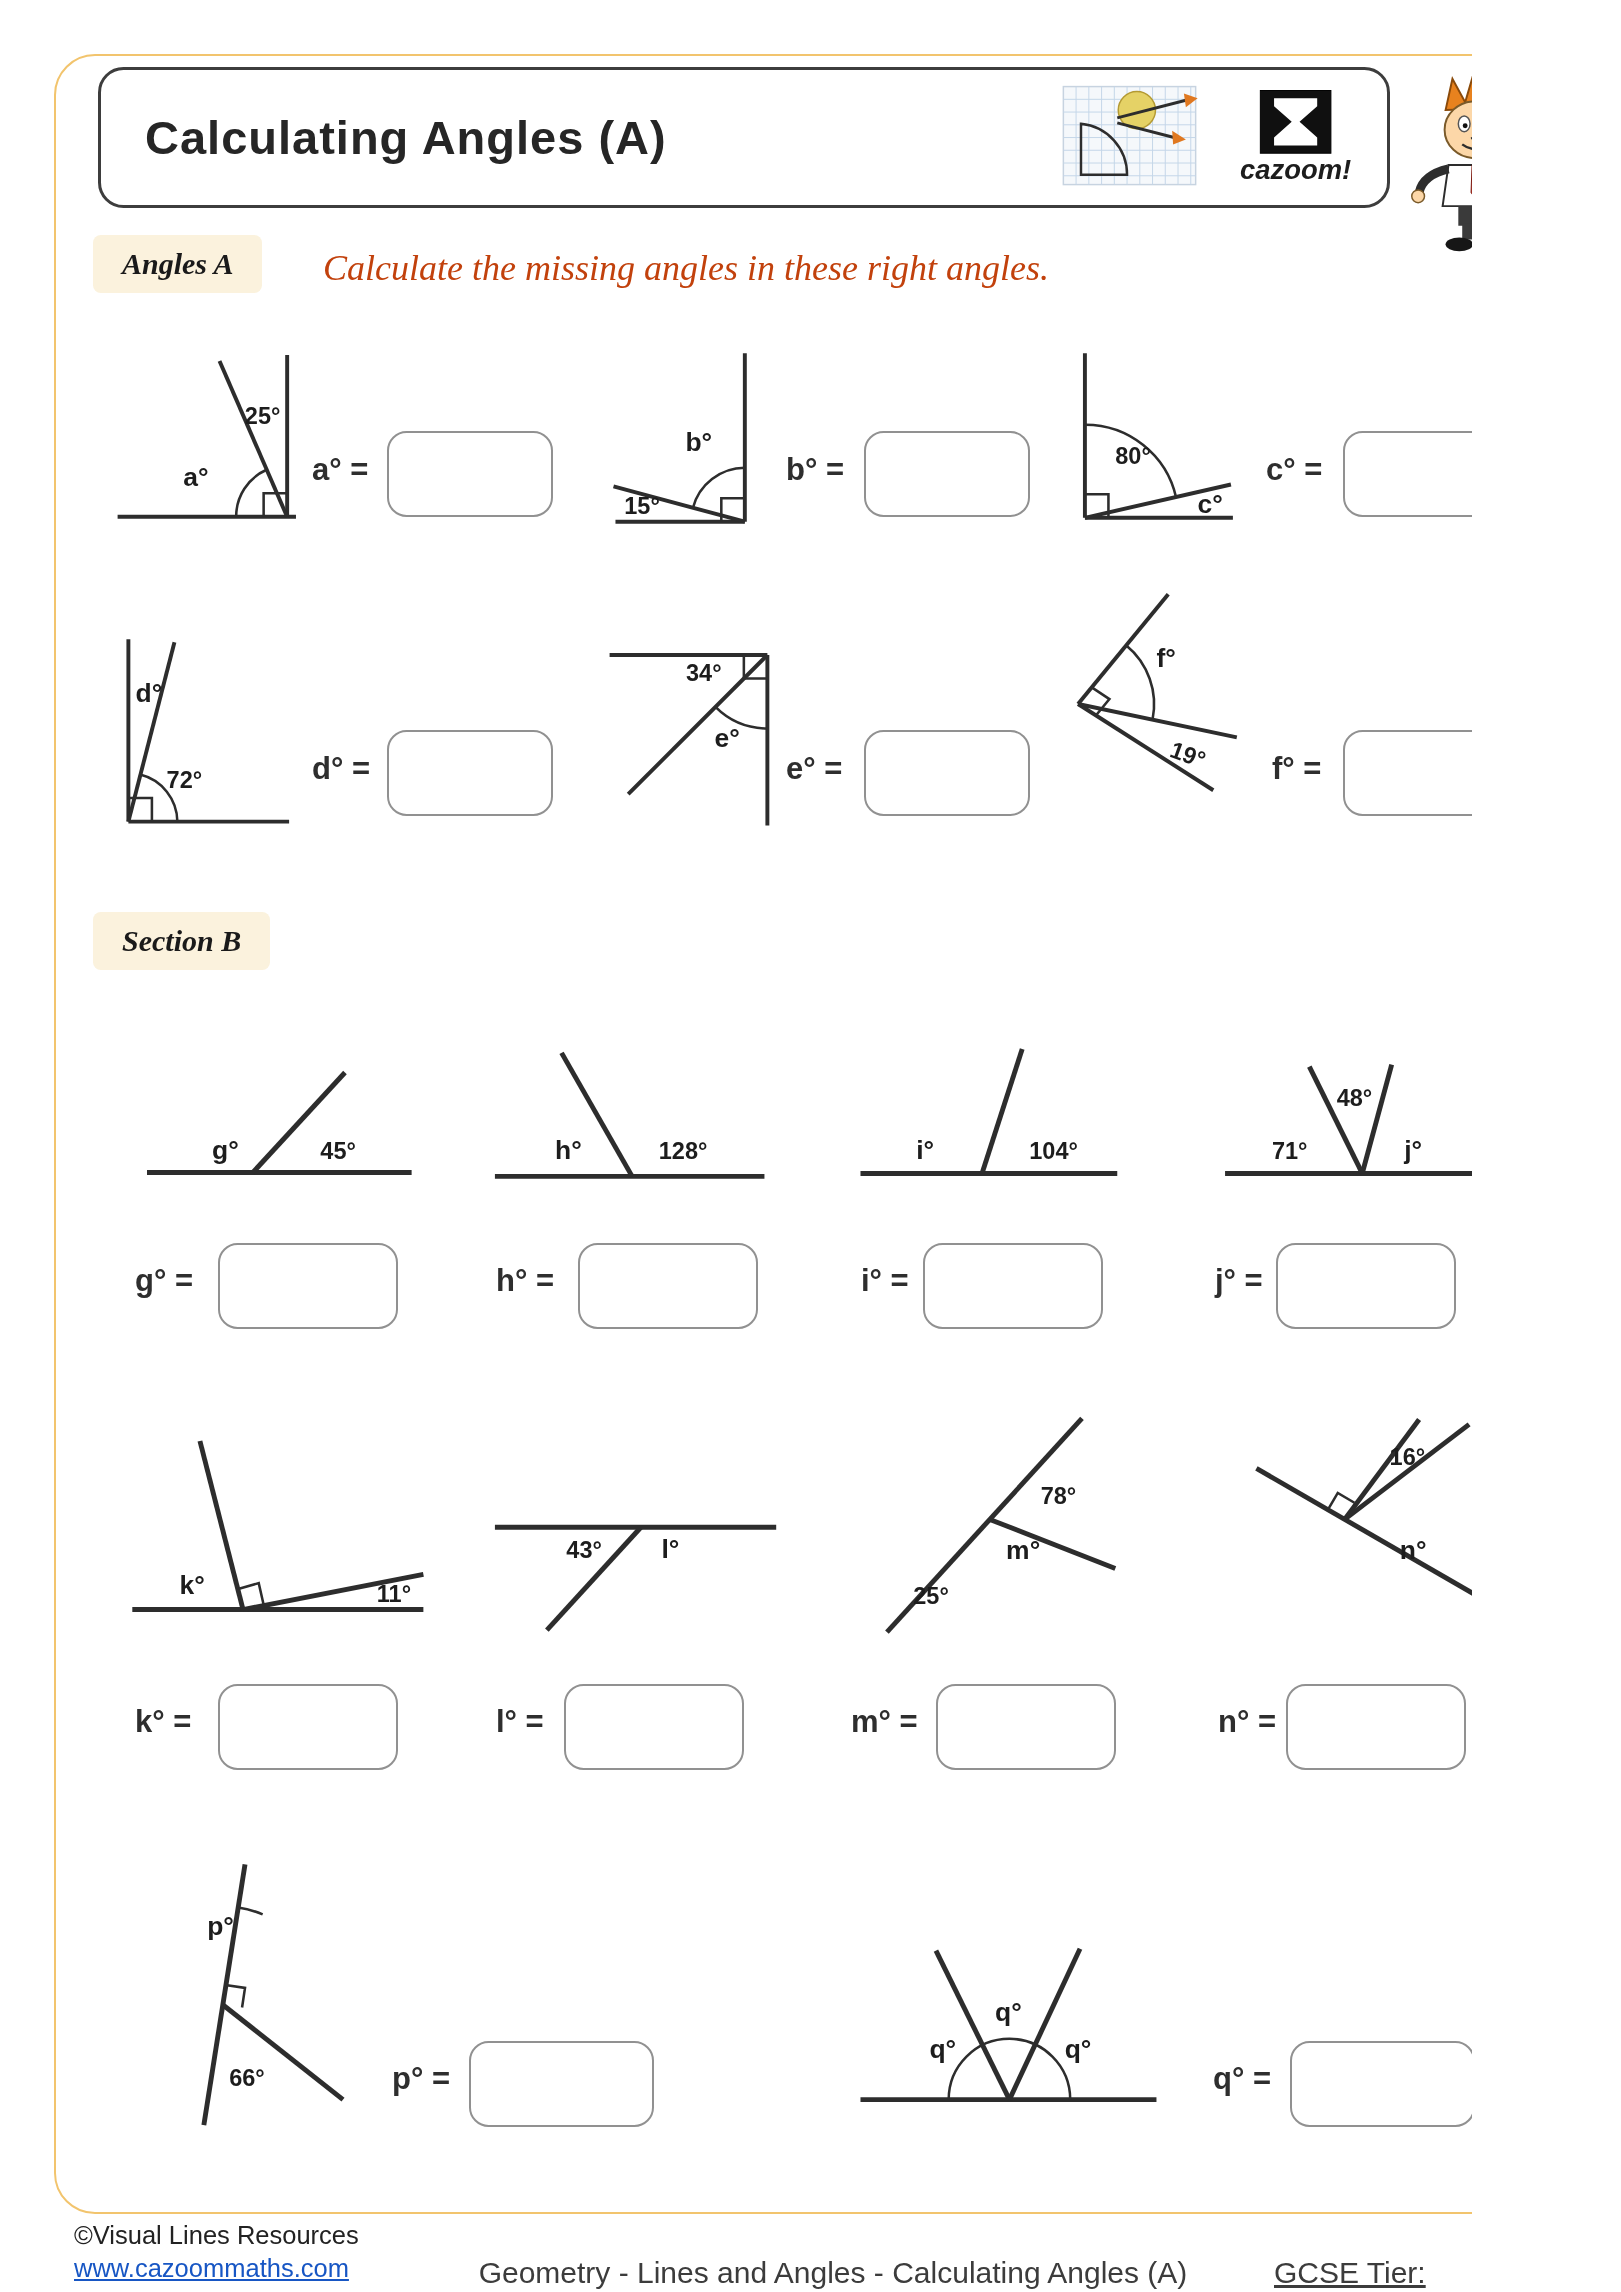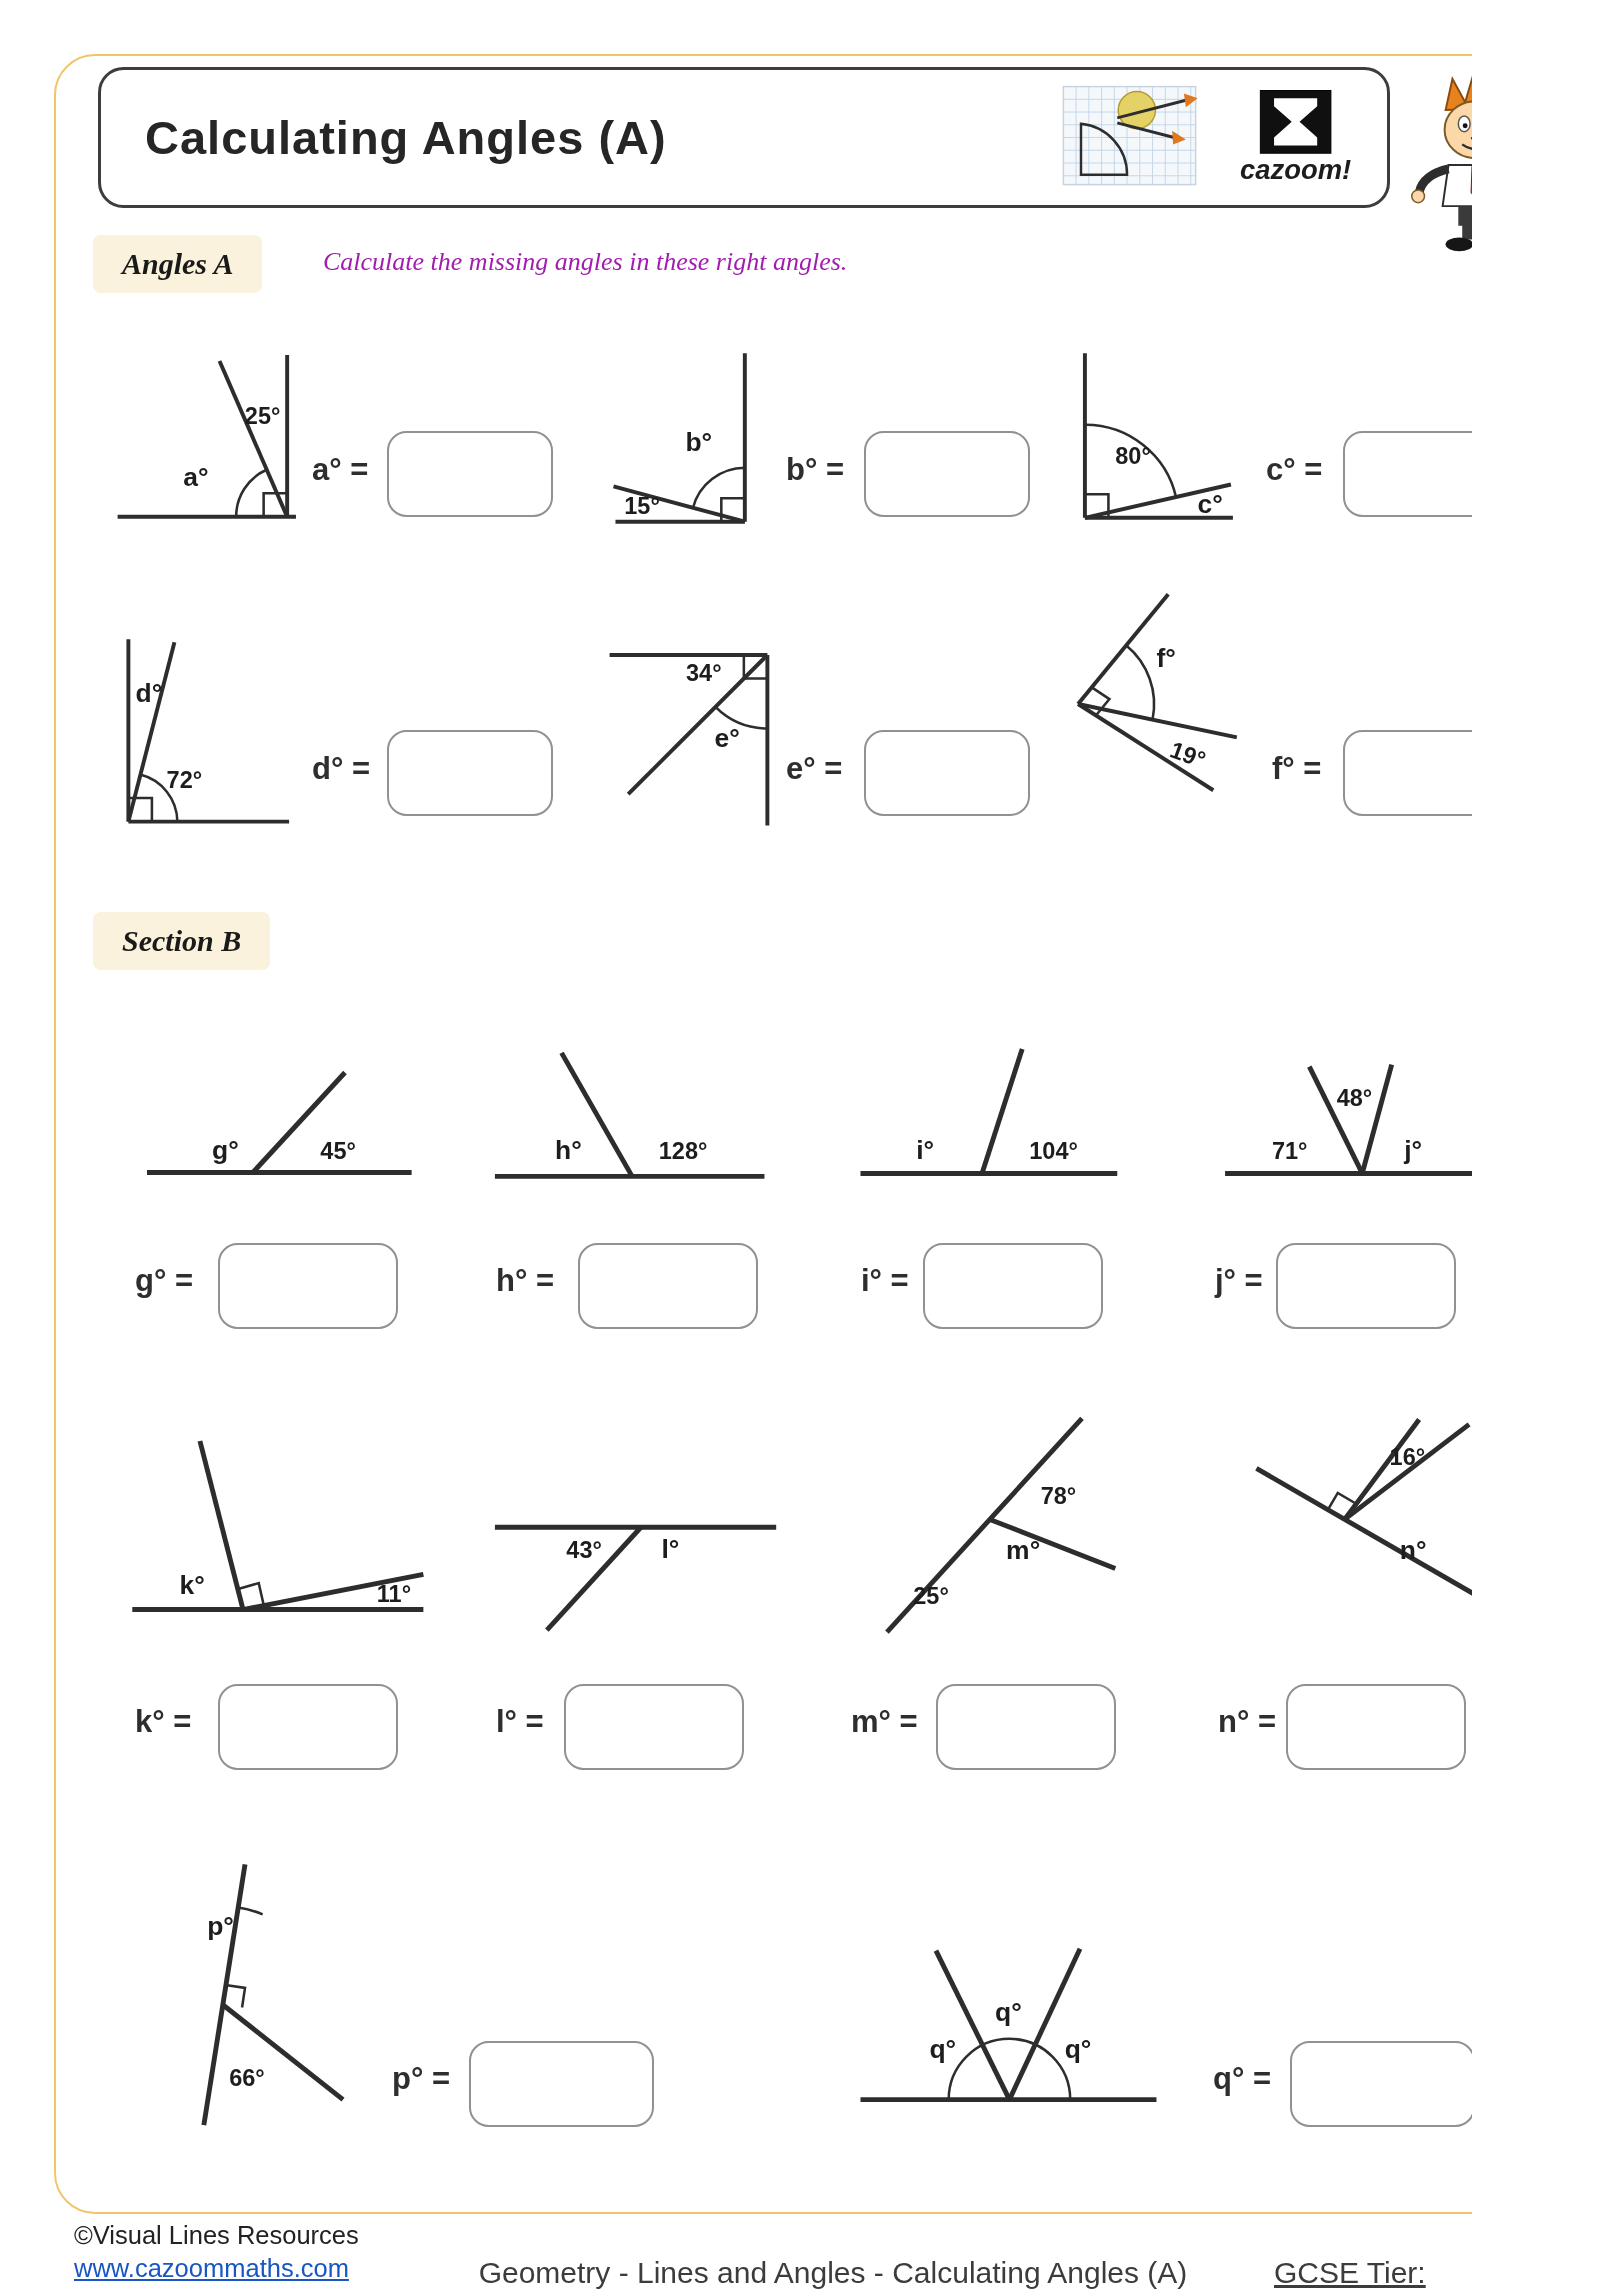--- a/index.html
+++ b/index.html
@@ -5,21 +5,21 @@
   html,body{margin:0;padding:0;background:#ffffff;}
   .page{position:relative;width:1472px;height:2293px;background:#ffffff;overflow:hidden;
         font-family:"Liberation Sans",sans-serif;}
   .page-border{position:absolute;left:54px;top:54px;width:1512px;height:2156px;
         border:2.9px solid #f2c46d;border-radius:41px;}
   .header-box{position:absolute;left:98px;top:67px;width:1286px;height:135px;
         border:3.9px solid #3d3d3d;border-radius:25.5px;background:#fff;display:flex;align-items:center;}
   .title{margin-left:44px;font-size:47px;font-weight:700;color:#262626;letter-spacing:1px;}
   .chip{position:absolute;background:#fbf2dd;border-radius:7.8px;padding:11.8px 29px;
         font-family:"Liberation Serif",serif;font-style:italic;font-weight:700;font-size:30px;color:#1a1a1a;}
-  .instr{position:absolute;font-family:"Liberation Serif",serif;font-style:italic;font-size:26px;color:#a21caf;}
+  .instr{position:absolute;font-family:"Liberation Serif",serif;font-style:italic;font-size:36px;color:#c2410c;}
   .alabel{position:absolute;font-size:31px;font-weight:700;color:#2e2e2e;}
   .abox{position:absolute;width:162px;height:82px;border:2px solid #919191;border-radius:19.6px;background:#fff;}
   .abox.wide{width:176px;}
   .abox.wider{width:181px;}
   .art{position:absolute;left:0;top:0;z-index:2;pointer-events:none;}
   .art text{font-family:"Liberation Sans",sans-serif;font-weight:700;fill:#1d1d1d;}
   .art .var{font-size:27px;}
   .art .num{font-size:24px;}
   .art path,.art line{stroke:#2d2d2d;fill:none;stroke-linecap:butt;}
   .art .thick{stroke-width:5px;}

